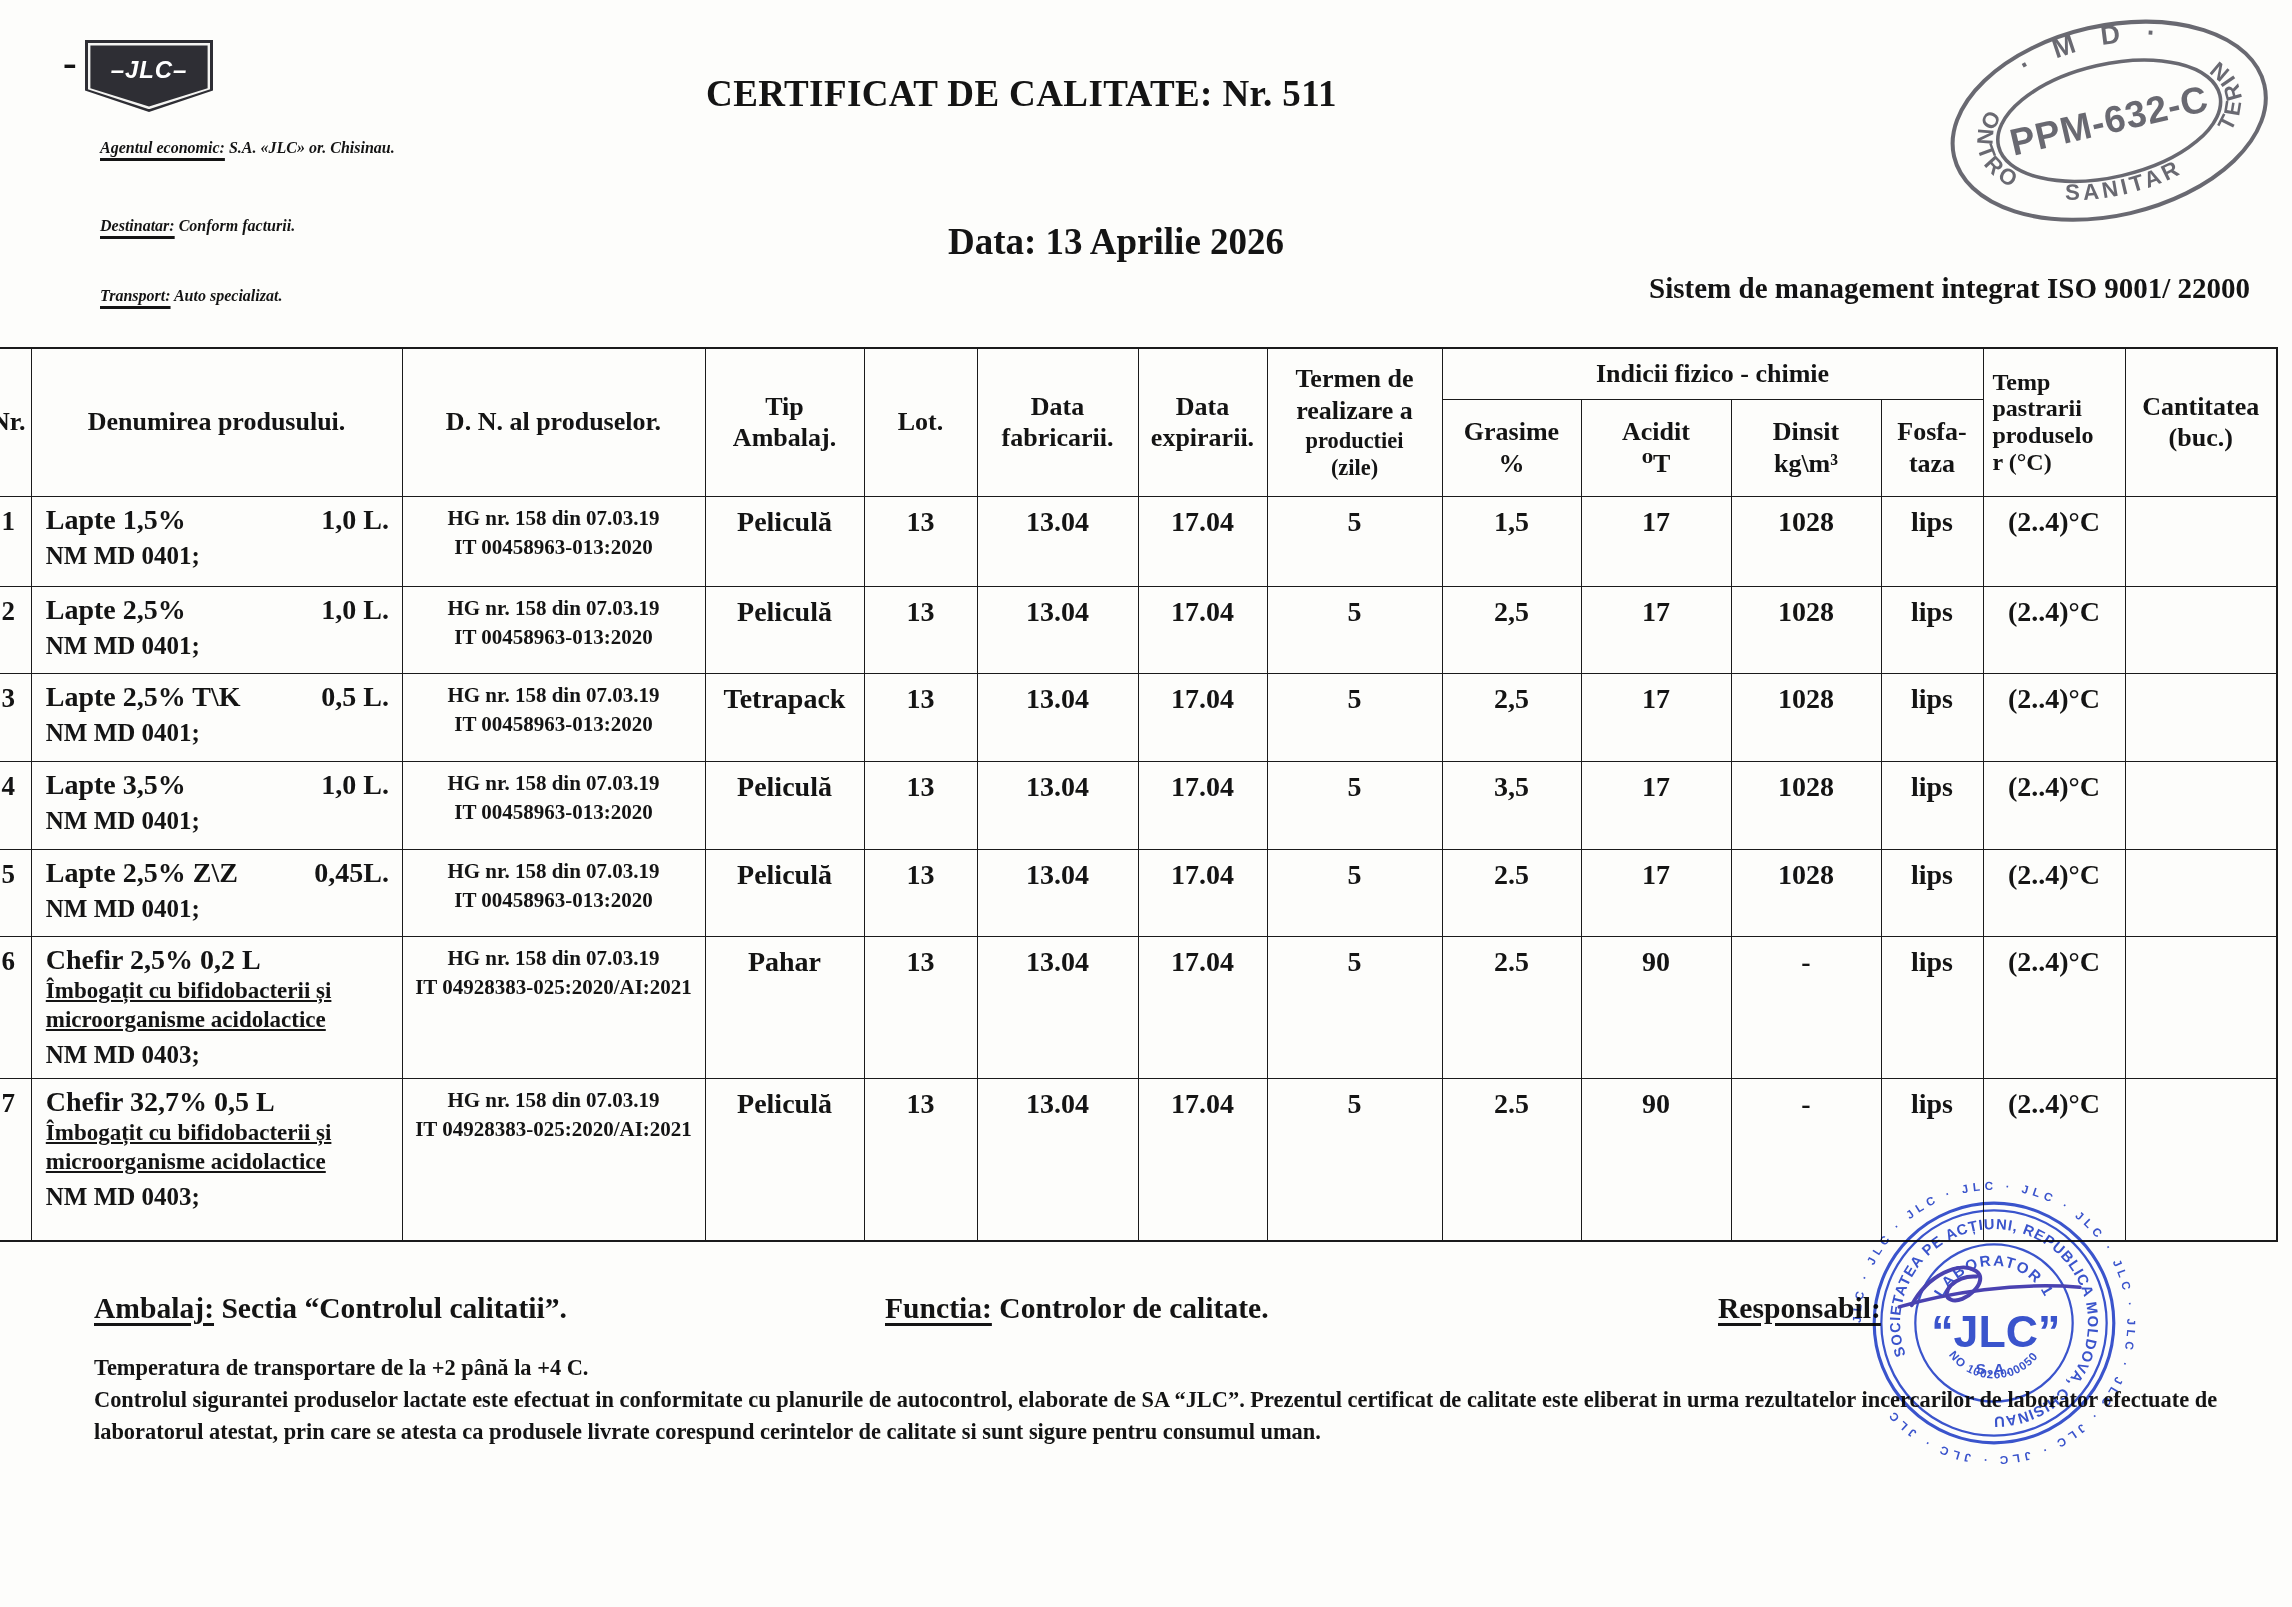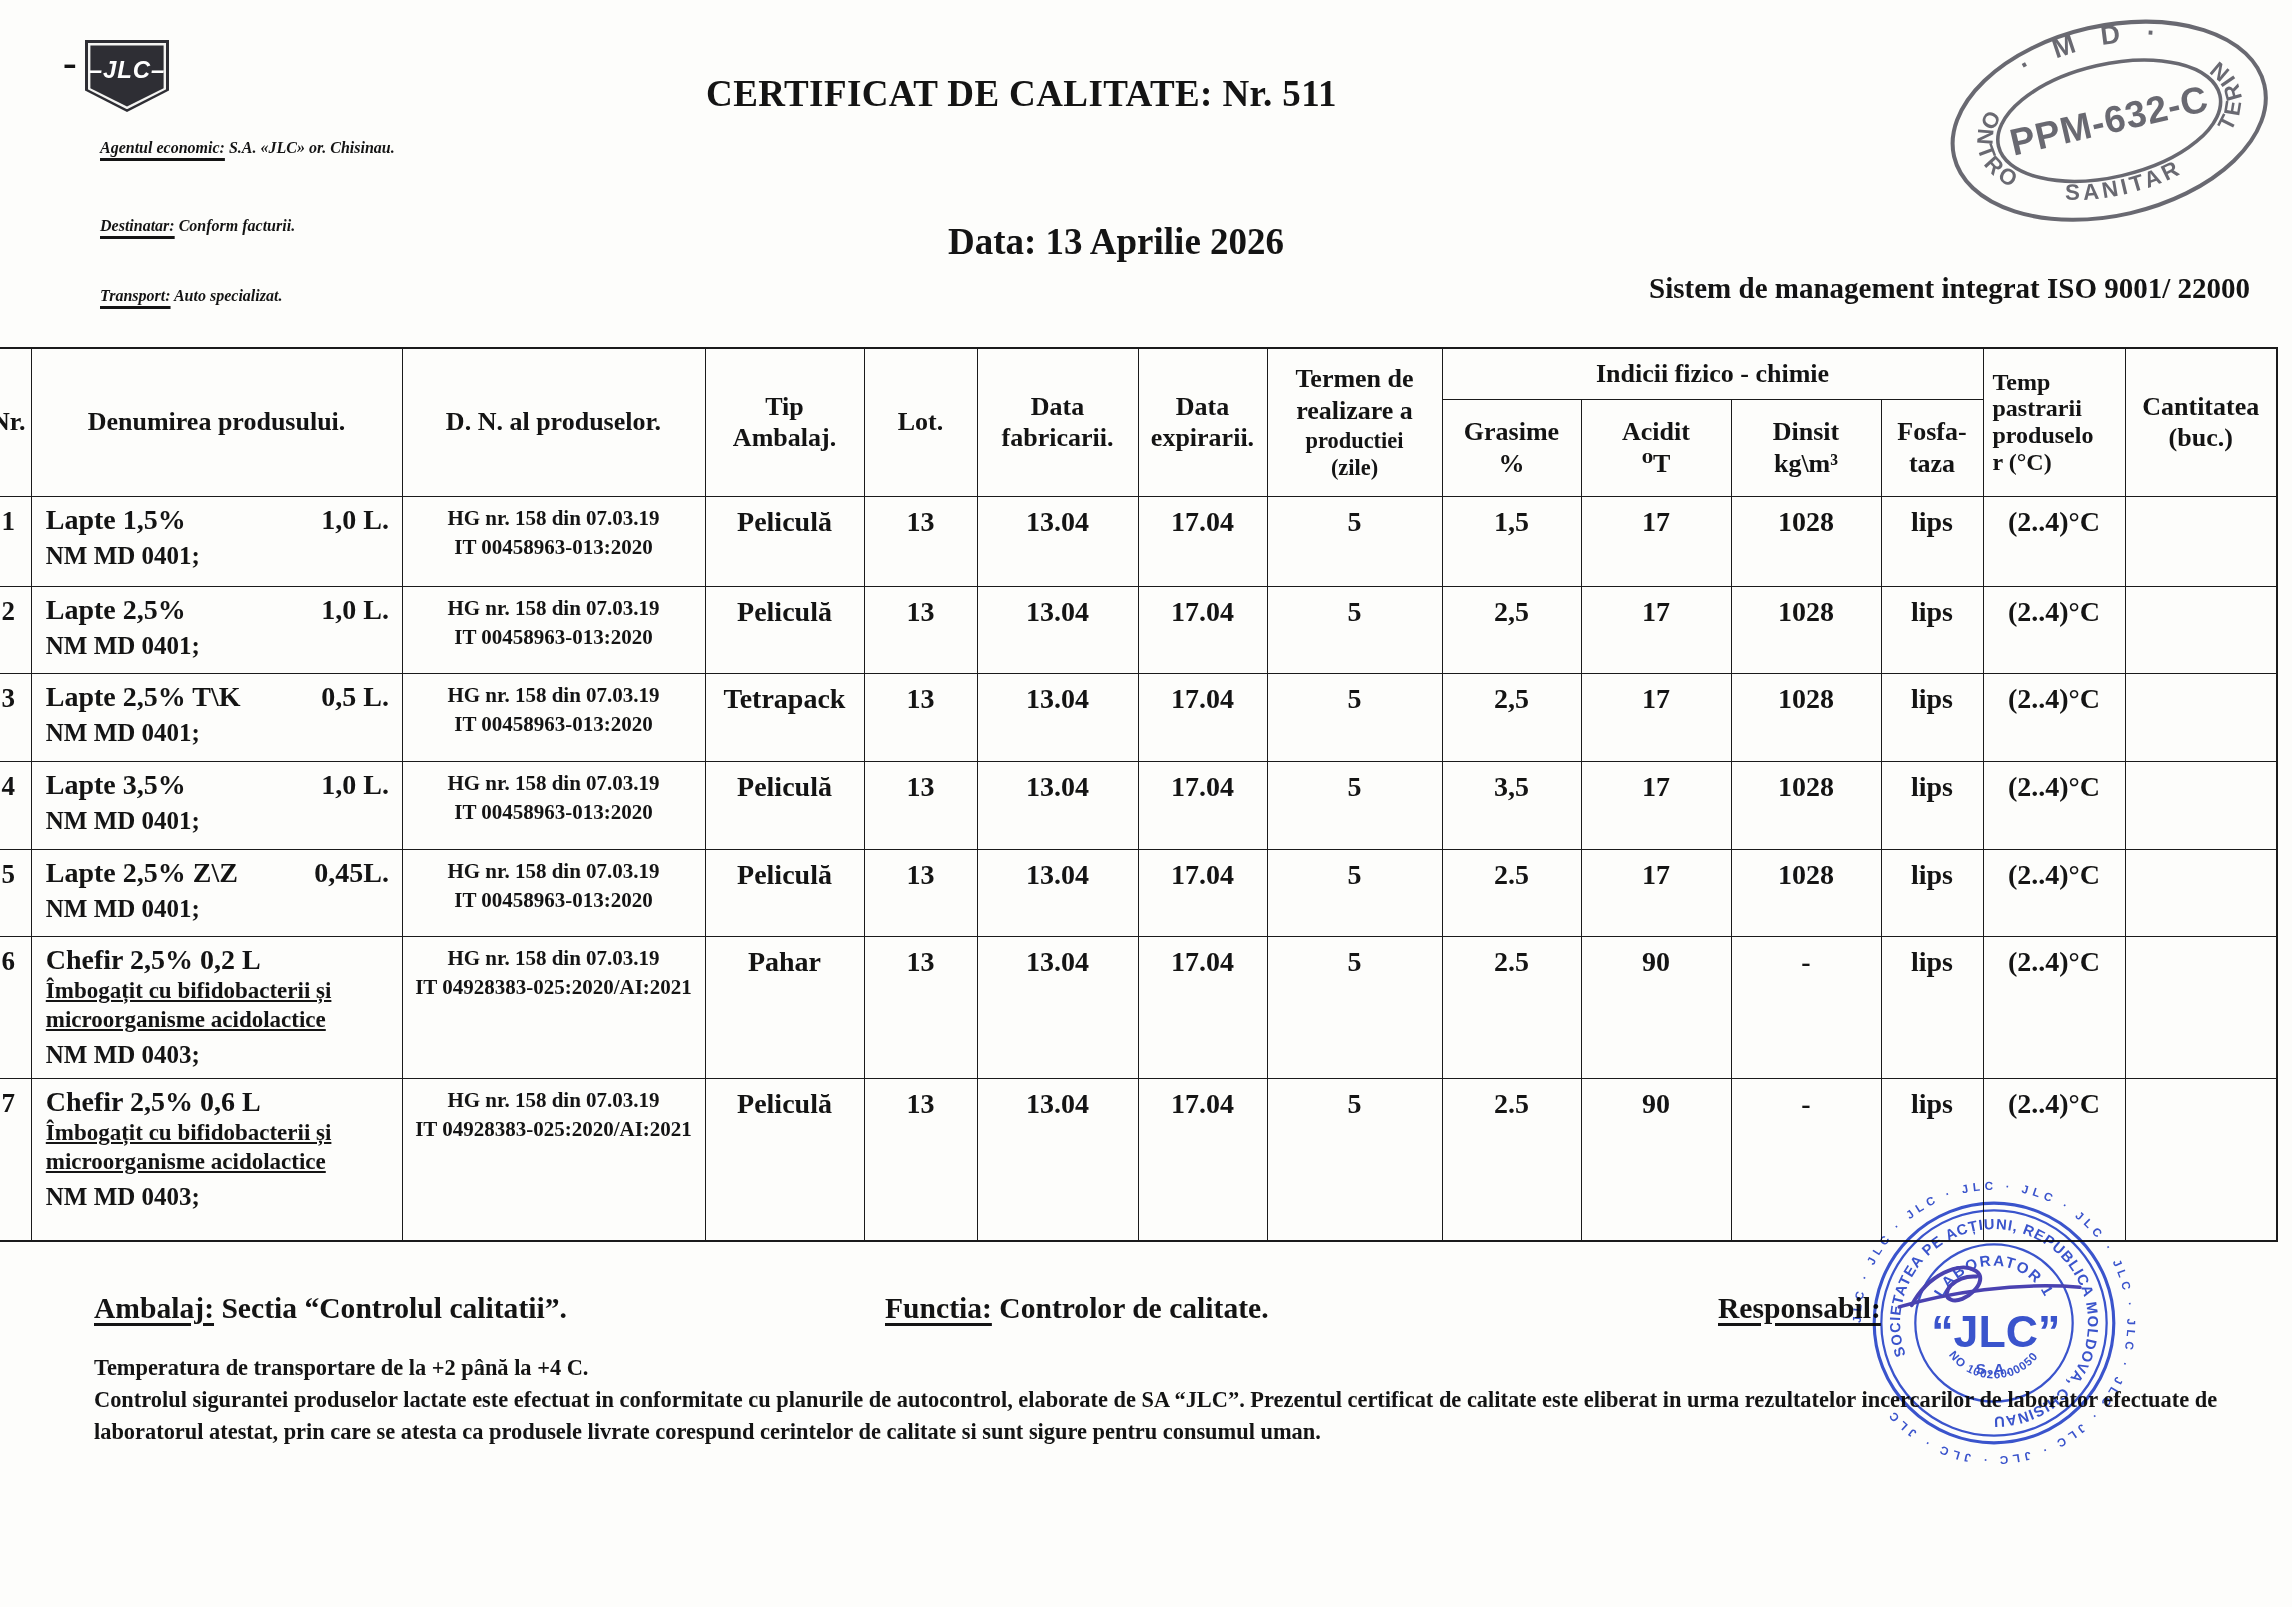--- a/index.html
+++ b/index.html
@@ -4,21 +4,21 @@
 <style>
   html,body{margin:0;padding:0;}
   body{
     width:2293px;height:1608px;position:relative;overflow:hidden;
     background:#fdfdfb;color:#141414;
     font-family:"Liberation Serif","DejaVu Serif",serif;
   }
   .abs{position:absolute;}
   
   .logo-dash{left:63px;top:38px;font-size:41px;font-weight:bold;}
-  .logo{left:85px;top:40px;width:84px;height:72px;}
+  .logo{left:85px;top:40px;width:116px;height:72px;padding-left:12px;}
   .logo .shield{position:absolute;inset:0;background:#2e2e34;
     clip-path:polygon(0 0,100% 0,100% 70%,50% 100%,0 70%);}
   .logo .shield.mid{inset:2.7px;background:#f4f4f2;}
   .logo .shield.inner{inset:5.4px;background:#2e2e34;}
   .logo .logo-text{position:absolute;left:0;right:0;top:16px;text-align:center;
     color:#fff;font-style:italic;font-weight:bold;font-size:24px;
     font-family:"Liberation Sans","DejaVu Sans",sans-serif;letter-spacing:0.9px;}
   .hline{left:100px;font-size:16px;font-weight:bold;white-space:nowrap;font-style:italic;}
   .hline .lbl{text-decoration:underline;text-decoration-thickness:2.7px;text-underline-offset:4.5px;}
   .title{left:484px;width:1075px;top:72px;font-size:37px;font-weight:bold;text-align:center;letter-spacing:0.4px;}
@@ -331,21 +331,21 @@
     <td class="c-val">-</td>
     <td class="c-val">lips</td>
     <td class="c-val">(2..4)°C</td>
     <td class="c-val"></td>
   </tr>
 
   <tr>
     <td class="c-nr">7</td>
     <td class="c-name">
       <div class="name-line">
-        <span>Chefir 2,5%  0,6 L</span>
+        <span>Chefir 32,7%  0,5 L</span>
         <span></span>
       </div>
       <div class="enrich">Îmbogațit cu bifidobacterii și
 microorganisme acidolactice</div>
       <div class="nm">NM MD 0403;</div>
     </td>
     <td class="c-dn">
       <div>HG nr. 158 din 07.03.19</div>
       <div>IT 04928383-025:2020/AI:2021</div>
     </td>

